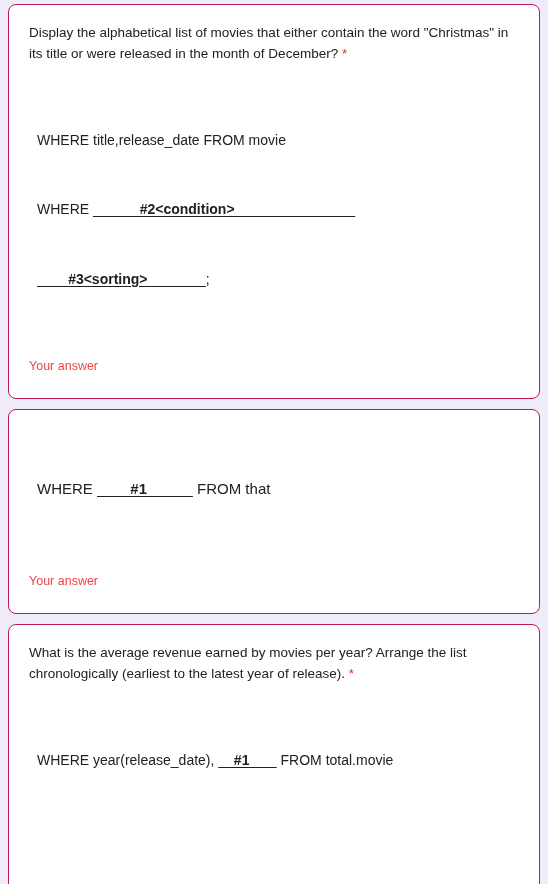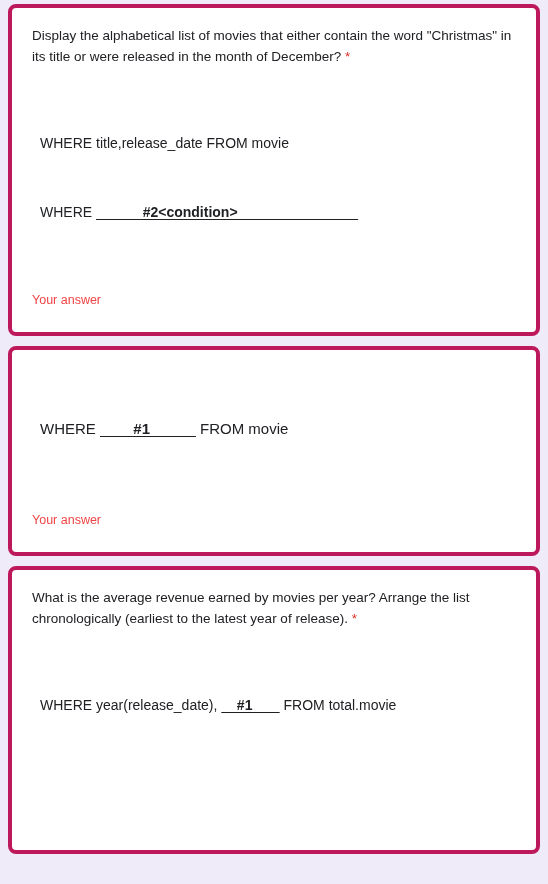--- a/index.html
+++ b/index.html
@@ -10,21 +10,21 @@
     font-size: 13px;
     color: #202124;
   }
   .page {
     width: 548px;
     margin: 0 auto;
     padding: 4px 8px 12px 8px;
   }
   .card {
     background: #ffffff;
-    border: 4px solid #be185d;
+    border: 1px solid #be185d;
     border-radius: 8px;
     padding: 18px 20px 18px 20px;
     margin-bottom: 10px;
   }
   .question {
     font-size: 13.5px;
     line-height: 1.55;
     color: #202124;
     margin-bottom: 18px;
   }
@@ -60,29 +60,30 @@
 <div class="page">
 
   <div class="card">
     <div class="question">
       <span>Display the alphabetical list of movies that either contain the word "Christmas" in its title or were released in the month of December?</span>
       <span class="required">*</span>
     </div>
     <div class="sql-block">
       <div><span class="pad-in">WHERE title,release_date FROM movie</span></div>
       <div><span class="pad-in">WHERE </span><span class="u">            #2&lt;condition&gt;                               </span><span></span></div>
+      <div><span class="u">        #3&lt;sorting&gt;               </span><span>;</span></div>
     </div>
     <div class="answer-wrap">
       <div class="answer-slot">Your answer</div>
     </div>
   </div>
 
   <div class="card">
     <div class="sql-block" style="font-size:15px;">
-      <div><span class="pad-in">WHERE </span><span class="u">        #1           </span><span> FROM movie</span></div>
+      <div><span class="pad-in">WHERE </span><span class="u">        #1           </span><span> FROM that</span></div>
     </div>
     <div class="answer-wrap">
       <div class="answer-slot">Your answer</div>
     </div>
   </div>
 
   <div class="card">
     <div class="question">
       <span>What is the average revenue earned by movies per year? Arrange the list chronologically (earliest to the latest year of release).</span>
       <span class="required">*</span>

